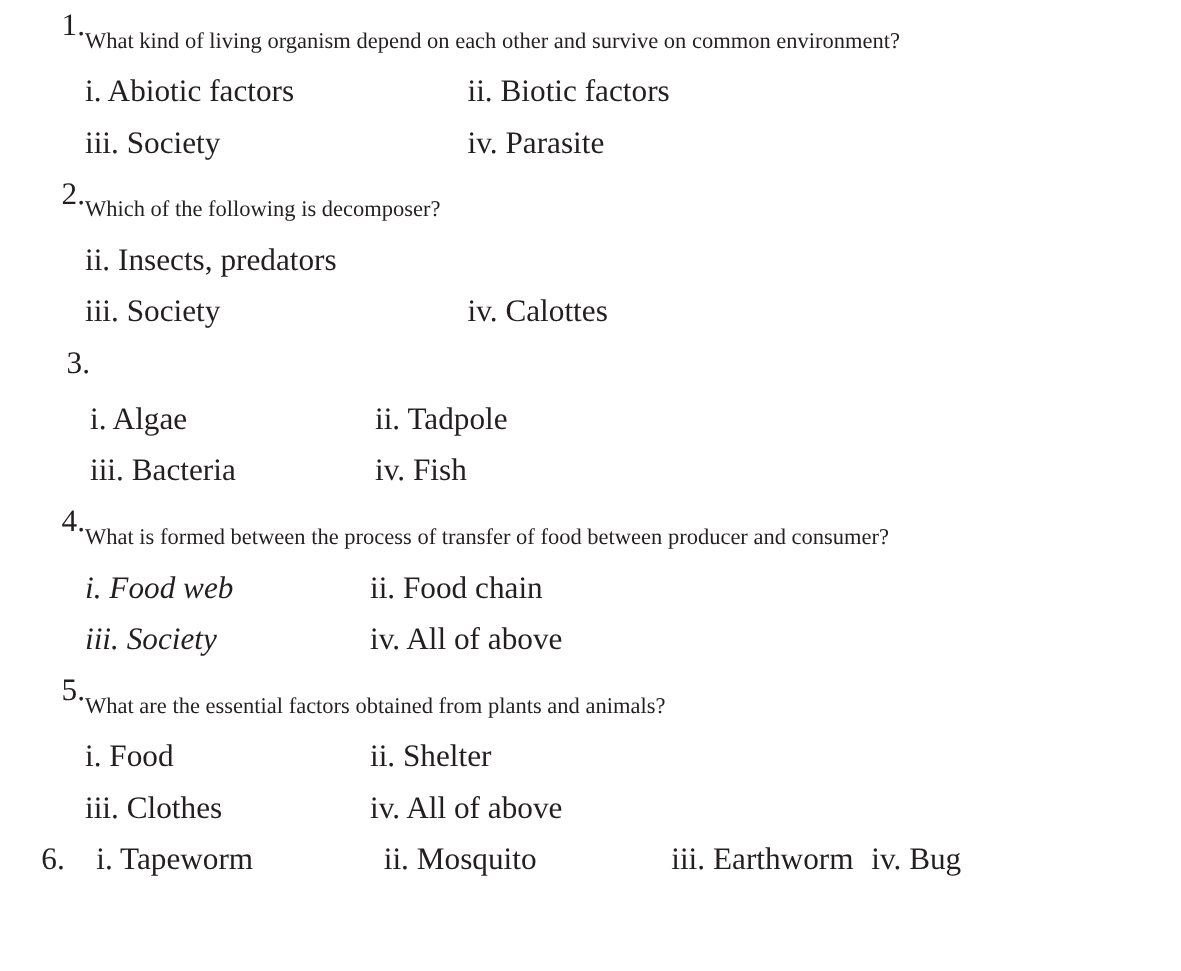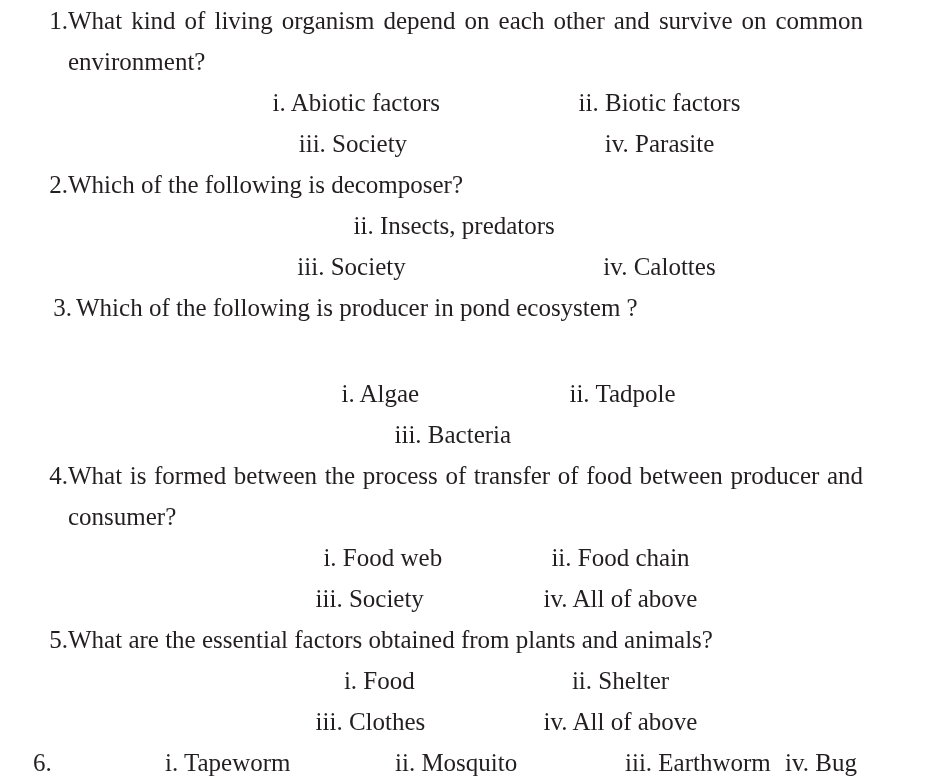--- a/index.html
+++ b/index.html
@@ -25,46 +25,46 @@
     display: flex;
     align-items: flex-start;
   }
   .q-num {
     flex: 0 0 auto;
     font-size: 25px;
     line-height: 41px;
     text-align: right;
   }
   .q-text {
-    font-size: 25px;
+    font-size: 18px;
     line-height: 41px;
+    margin-top: 12px;
   }
   .q-text.justify {
     text-align: justify;
     text-align-last: left;
   }
   
   .indent-num { width: 68px; padding-right: 0; }
   .q-body { flex: 1 1 auto; }
 
   .opt-row {
     display: flex;
     font-size: 25px;
     line-height: 41px;
-    justify-content: center;
   }
   .opt {
     white-space: nowrap;
   }
 
   
   .cols-a .opt:nth-child(1) { width: 306px; }
   .cols-b .opt:nth-child(1) { width: 306px; }
   .cols-c .opt:nth-child(1) { width: 228px; }
-  .cols-d .opt:nth-child(1) { width: 228px; }
+  .cols-d .opt:nth-child(1) { width: 228px; font-style: italic; }
   .cols-e .opt:nth-child(1) { width: 228px; }
   .cols-f .opt:nth-child(1) { width: 230px; }
   .cols-f .opt:nth-child(2) { width: 230px; }
   .cols-f .opt:nth-child(3) { width: 160px; }
 
   .opts-block { margin-left: 77px; }
   .q1 { margin-top: 0; }
 </style>
 </head>
 <body>
@@ -100,28 +100,28 @@
           <span class="opt">iii. Society</span>
           <span class="opt">iv. Calottes</span>
         </div>
       </div>
     </div>
   </div>
 
   <div class="q">
     <div class="q-num indent-num" style="width:72px; padding-left:33px; box-sizing:border-box;">3.</div>
     <div class="q-body">
-      <div class="q-text" style="margin-left:4px;">Which of the following is producer in pond ecosystem ?</div>
       <div class="opts-block" style="margin-left:0;margin-top:45px;">
         <div class="opt-row cols-c">
           <span class="opt">i. Algae</span>
           <span class="opt">ii. Tadpole</span>
         </div>
         <div class="opt-row cols-c">
           <span class="opt">iii. Bacteria</span>
+          <span class="opt">iv. Fish</span>
         </div>
       </div>
     </div>
   </div>
 
   <div class="q">
     <div class="q-num indent-num" style="width:68px; padding-left:33px; box-sizing:border-box;">4.</div>
     <div class="q-body">
       <div class="q-text justify" style="width:795px;">What is formed between the process of transfer of food between producer and consumer?</div>
       <div class="opts-block" style="margin-left:0;">

